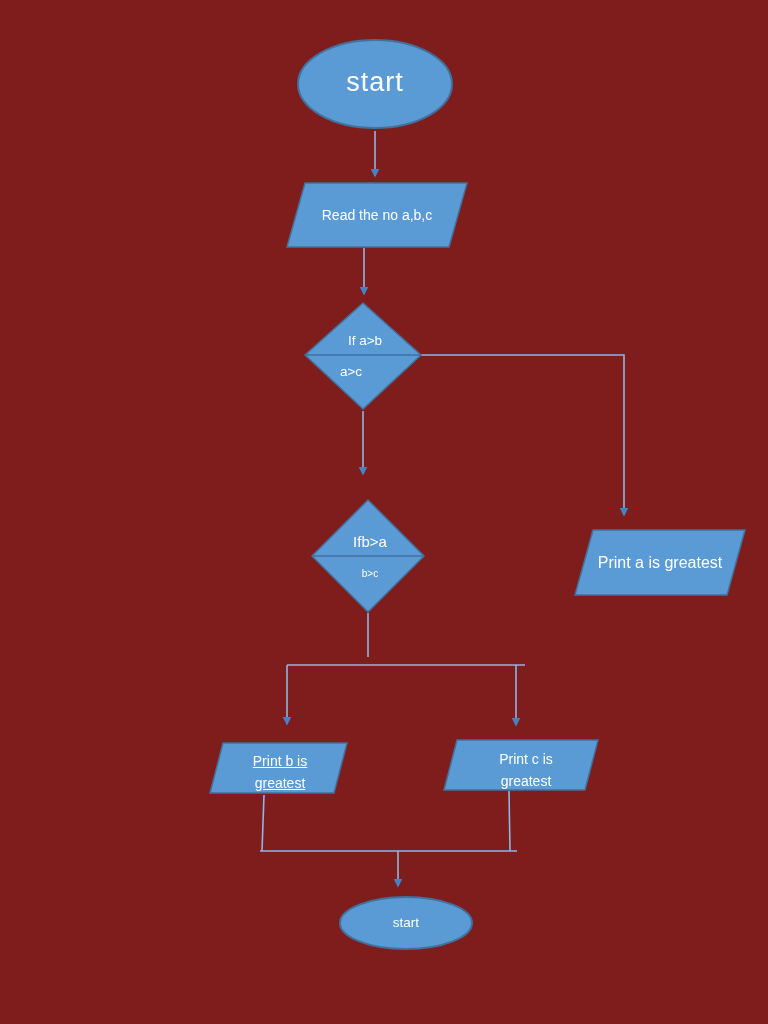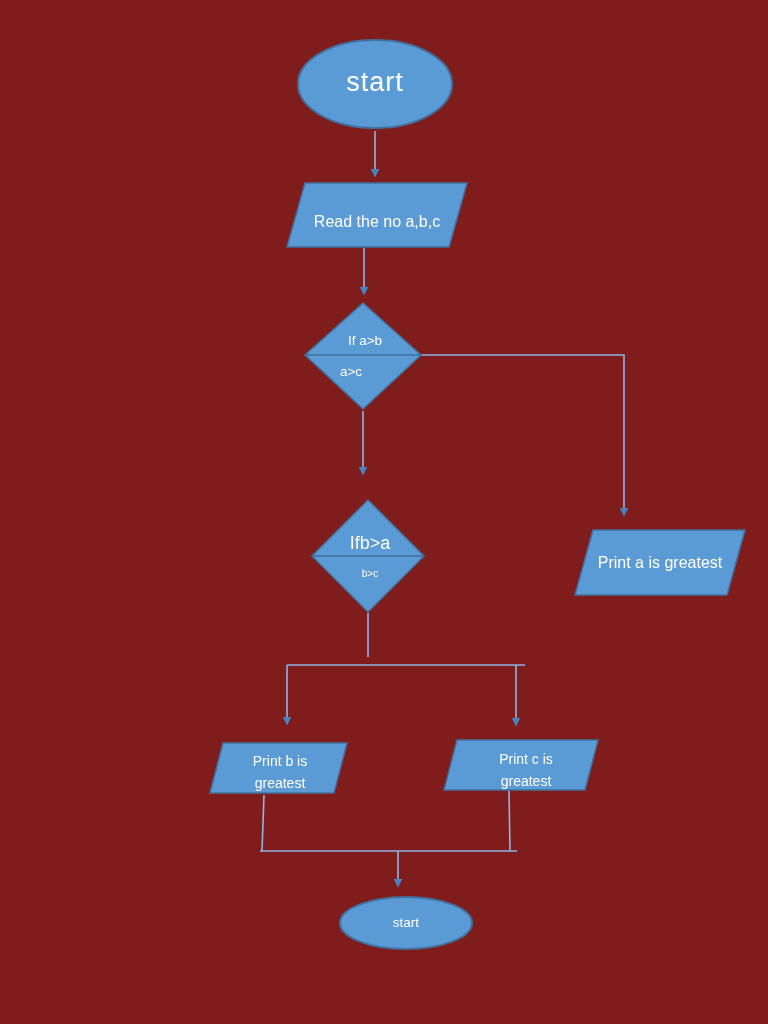--- a/index.html
+++ b/index.html
@@ -13,28 +13,28 @@
   .page { position: absolute; left: 0; top: 0; width: 768px; height: 1024px; background: #7f1d1d; }
   svg.diagram { position: absolute; left: 0; top: 0; }
 
   .shape { fill: #5b9bd5; stroke: #41719c; stroke-width: 1.5; }
   .shape.ellipse { stroke-width: 2; }
   .conn { fill: none; stroke: #8fb5e3; stroke-width: 1.6; }
   .divider { stroke: #41719c; stroke-width: 1.3; }
 
   .label { position: absolute; color: #ffffff; text-align: center; }
   .start-label { left: 300px; top: 67px; width: 150px; font-size: 27px; letter-spacing: 1px; }
-  .read-label  { left: 297px; top: 213px; width: 160px; font-size: 16px; }
+  .read-label  { left: 297px; top: 207px; width: 160px; font-size: 14px; }
   .d1-line1 { left: 315px; top: 333px; width: 100px; font-size: 13.5px; }
   .d1-line2 { left: 301px; top: 364px; width: 100px; font-size: 13.5px; }
-  .d2-line1 { left: 320px; top: 533px; width: 100px; font-size: 18px; }
+  .d2-line1 { left: 320px; top: 533px; width: 100px; font-size: 15px; }
   .d2-line2 { left: 320px; top: 568px; width: 100px; font-size: 10px; }
   .pa-label { left: 580px; top: 554px; width: 160px; font-size: 16px; }
   .two-line { line-height: 22px; height: 43px; overflow: hidden; font-size: 14px; }
-  .pb-label { left: 217px; top: 750px; width: 126px; }
+  .pb-label { left: 217px; top: 750px; width: 126px; text-decoration: underline; }
   .pc-label { left: 461px; top: 748px; width: 130px; }
   .stop-label { left: 356px; top: 915px; width: 100px; font-size: 13.5px; }
   .two-line span { display: block; }
 </style>
 </head>
 <body>
 
 <div class="page">
 
   <svg class="diagram" width="768" height="1024" viewBox="0 0 768 1024">

